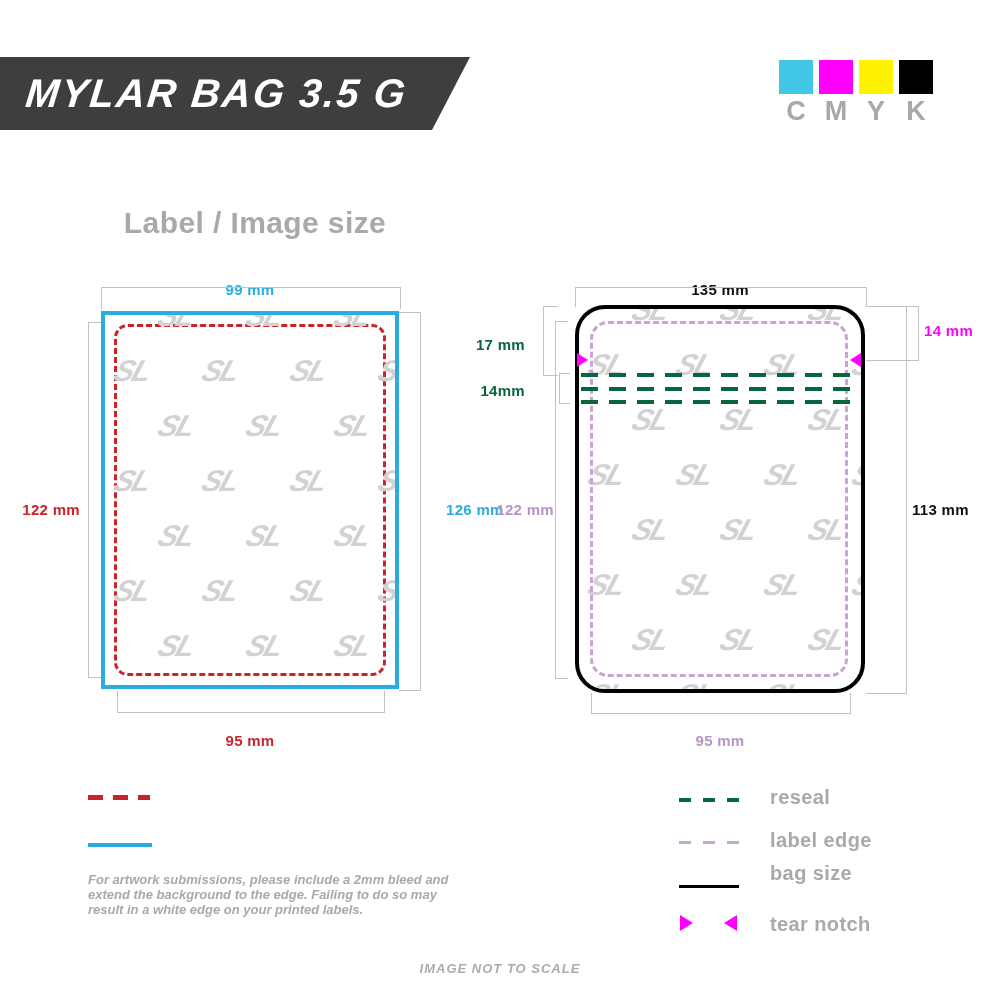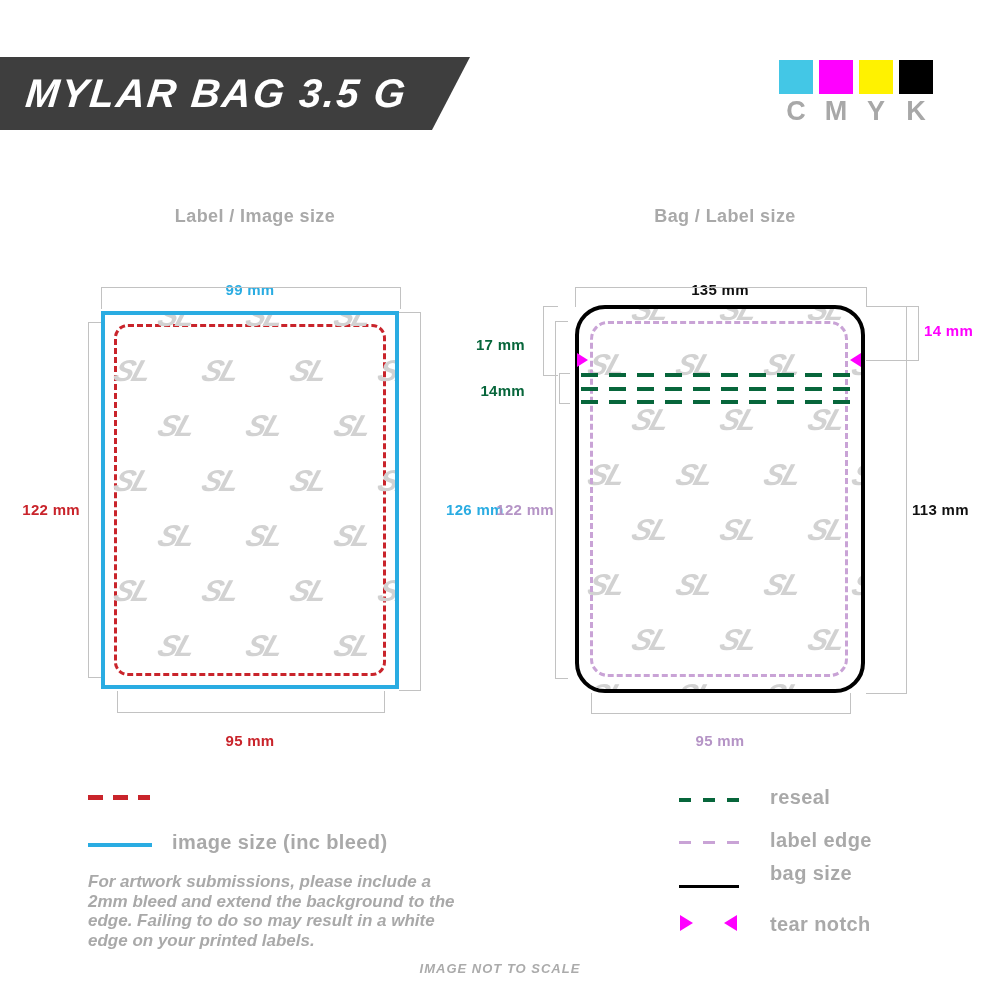--- a/index.html
+++ b/index.html
@@ -16,21 +16,21 @@
     clip-path:polygon(0 0,100% 0,calc(100% - 38px) 100%,0 100%);display:flex;align-items:center;}
   .banner-title{color:#fff;font-size:40px;font-weight:bold;font-style:italic;letter-spacing:2px;
     padding-left:26px;transform:skewX(-6deg);white-space:nowrap;}
 
   
   .cmyk{position:absolute;left:779px;top:60px;display:flex;gap:6px;}
   .cmyk-cell{display:flex;flex-direction:column;align-items:center;width:34px;}
   .cmyk-swatch{width:34px;height:34px;}
   .cmyk-letter{margin-top:4px;font-size:27px;font-weight:bold;color:#A8A8A8;line-height:1;}
 
-  .diagram-title{position:absolute;font-size:18px;font-weight:bold;color:var(--gray-text);
+  .diagram-title{position:absolute;font-size:30px;font-weight:bold;color:var(--gray-text);
     text-align:center;letter-spacing:.4px;}
 
   .dim{position:absolute;font-size:15px;font-weight:bold;letter-spacing:.3px;white-space:nowrap;}
   .t-center{text-align:center;margin-top:19px;} .t-right{text-align:right;}
   .c-cyan{color:var(--cyan);} .c-red{color:var(--red);} .c-green{color:var(--green);}
   .c-purple{color:var(--purple-text);} .c-mag{color:var(--magenta);} .c-black{color:#111;}
 
   
   .bracket{position:absolute;border:0 solid var(--guide);}
   .b-top{border-top-width:1px;border-left-width:1px;border-right-width:1px;}
@@ -64,21 +64,21 @@
   
   .legend-label{position:absolute;font-size:20px;font-weight:bold;color:var(--gray-text);
     letter-spacing:.4px;white-space:nowrap;}
   .sample{position:absolute;}
   .dash-red{height:5px;background:repeating-linear-gradient(90deg,var(--red) 0 15px,transparent 15px 25px);}
   .solid-cyan{height:4px;background:var(--cyan);}
   .dash-green{height:4px;background:repeating-linear-gradient(90deg,var(--green) 0 12px,transparent 12px 24px);}
   .dash-purple{height:3px;background:repeating-linear-gradient(90deg,var(--purple) 0 12px,transparent 12px 24px);}
   .solid-black{height:3px;background:#000;}
 
-  .note{position:absolute;left:88px;top:872px;width:386px;font-size:17px;font-weight:bold;
+  .note{position:absolute;left:88px;top:872px;width:386px;font-size:13px;font-weight:bold;
     font-style:italic;color:var(--gray-text);line-height:1.16;}
   .footer{position:absolute;left:0;top:961px;width:100%;text-align:center;font-size:13px;
     font-weight:bold;font-style:italic;color:#ABABAB;letter-spacing:1px;}
 </style>
 </head>
 <body>
 
 <div id="stage">
 
   <div class="banner">
@@ -145,21 +145,20 @@
       <span class="wm" style="left: -34px; top: 316px;">SL</span>
       <span class="wm" style="left: 54px; top: 316px;">SL</span>
       <span class="wm" style="left: 142px; top: 316px;">SL</span>
       <span class="wm" style="left: 230px; top: 316px;">SL</span>
       <span class="wm" style="left: 10px; top: 371px;">SL</span>
       <span class="wm" style="left: 98px; top: 371px;">SL</span>
       <span class="wm" style="left: 186px; top: 371px;">SL</span>
       <span class="wm" style="left: 274px; top: 371px;">SL</span>
     </div>
 
-  <div class="diagram-title" style="left:530px;top:206px;width:390px;">Bag / Label size</div>
 
   <div class="dim t-center c-black" style="left:575px;top:262px;width:290px;">135 mm</div>
   <div class="dim t-right c-green" style="left:455px;top:336px;width:70px;">17 mm</div>
   <div class="dim t-right c-green" style="left:455px;top:382px;width:70px;">14mm</div>
   <div class="dim t-right c-purple" style="left:490px;top:501px;width:64px;">122 mm</div>
   <div class="dim c-mag" style="left:924px;top:322px;">14 mm</div>
   <div class="dim c-black" style="left:912px;top:501px;">113 mm</div>
   <div class="dim t-center c-purple" style="left:591px;top:713px;width:258px;">95 mm</div>
 
   <div class="bracket b-top" style="left:575px;top:287px;width:290px;height:19px;"></div>
@@ -207,21 +206,20 @@
   <div class="label-edge-box"></div>
   <div class="reseal-line" style="top:373px;"></div>
   <div class="reseal-line" style="top:387px;"></div>
   <div class="reseal-line" style="top:400px;"></div>
   <div class="tri-r" style="left:577px;top:353px;"></div>
   <div class="tri-l" style="left:850px;top:353px;"></div>
 
   <div class="sample dash-red" style="left:88px;top:795px;width:62px;"></div>
 
   <div class="sample solid-cyan" style="left:88px;top:843px;width:64px;"></div>
-  <div class="legend-label" style="left:172px;top:831px;">image size (inc bleed)</div>
 
   <div class="note">For artwork submissions, please include a 2mm bleed and extend the background to the edge. Failing to do so may result in a white edge on your printed labels.</div>
 
   <div class="sample dash-green" style="left:679px;top:798px;width:62px;"></div>
   <div class="legend-label" style="left:770px;top:786px;">reseal</div>
 
   <div class="sample dash-purple" style="left:679px;top:841px;width:62px;"></div>
   <div class="legend-label" style="left:770px;top:829px;">label edge</div>
 
   <div class="sample solid-black" style="left:679px;top:885px;width:60px;"></div>

